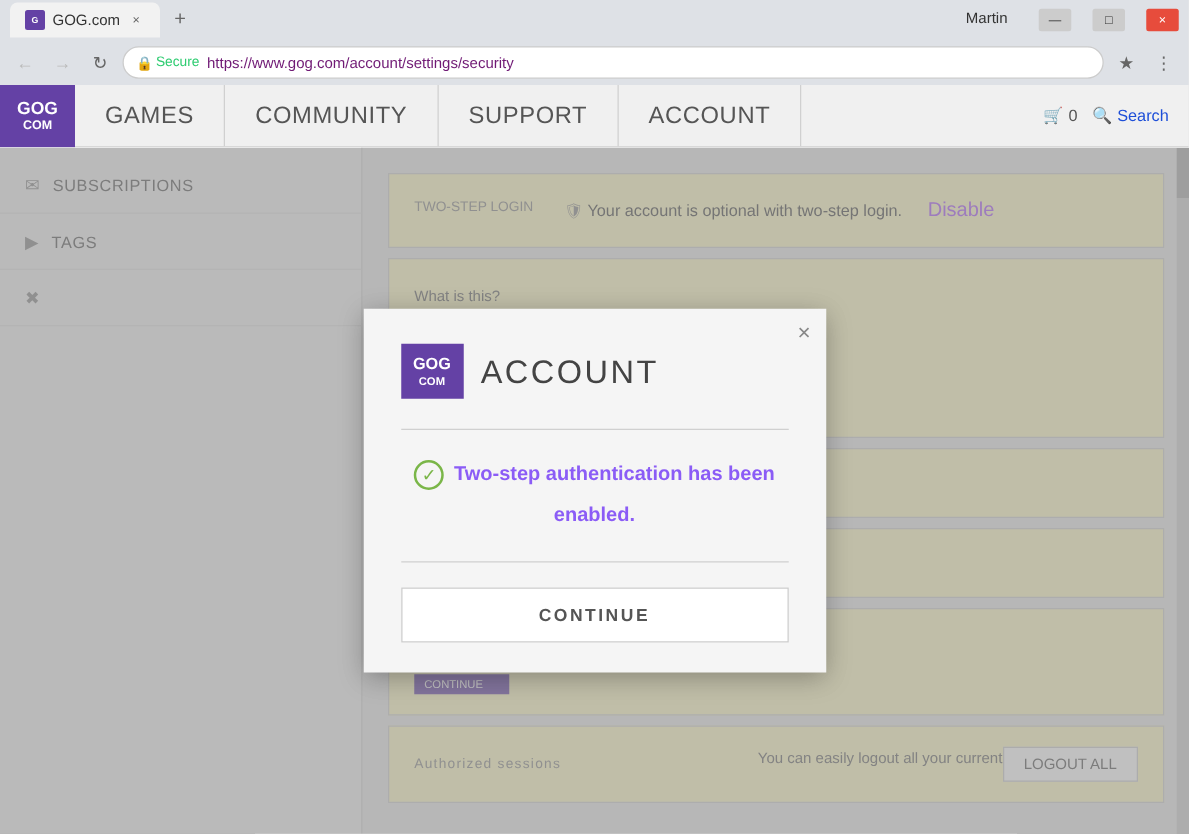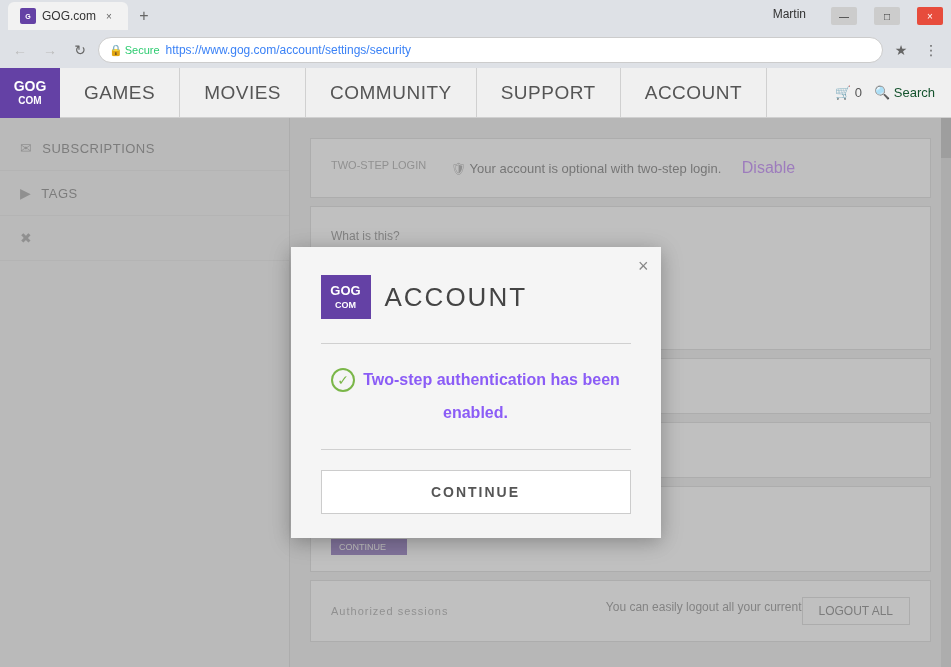--- a/index.html
+++ b/index.html
@@ -95,21 +95,21 @@
       color: #333;
       gap: 6px;
     }
     .secure-badge {
       color: #2ecc71;
       font-size: 11px;
       display: flex;
       align-items: center;
       gap: 2px;
     }
-    .url-text { color: #3b82f6; font-size: 12px; }
+    .url-text { color: #701a75; font-size: 12px; }
     .star-btn, .menu-btn {
       width: 24px; height: 24px;
       display: flex; align-items: center; justify-content: center;
       color: #666;
       font-size: 14px;
       cursor: pointer;
     }
 
     
     .gog-nav {
@@ -164,21 +164,21 @@
       gap: 4px;
       font-size: 13px;
       color: #555;
       cursor: pointer;
     }
     .search-btn {
       display: flex;
       align-items: center;
       gap: 4px;
       font-size: 13px;
-      color: #14532d;
+      color: #1d4ed8;
       cursor: pointer;
     }
 
     
     .main-content {
       display: flex;
       height: calc(667px - 32px - 36px - 50px);
       background: #e8e8e8;
       position: relative;
     }
@@ -206,21 +206,21 @@
     .sidebar-icon { font-size: 14px; color: #888; }
 
     
     .page-content {
       flex: 1;
       overflow-y: auto;
       padding: 20px;
       background: #e8e8e8;
     }
     .security-section {
-      background: #ffffff;
+      background: #fef9c3;
       border: 1px solid #d0d0d0;
       margin-bottom: 8px;
       padding: 16px 20px;
     }
     .section-row {
       display: flex;
       align-items: flex-start;
       padding: 4px 0;
     }
     .section-label {
@@ -440,21 +440,20 @@
 
 <div class="gog-nav">
   <div class="gog-logo">
     <div class="gog-logo-text">
       <div class="gog-logo-top">GOG</div>
       <div>COM</div>
     </div>
   </div>
   <div class="nav-items">
     <div class="nav-item">GAMES</div>
-    <div class="nav-item">MOVIES</div>
     <div class="nav-item">COMMUNITY</div>
     <div class="nav-item">SUPPORT</div>
     <div class="nav-item">ACCOUNT</div>
   </div>
   <div class="nav-right">
     <div class="cart-btn">🛒 0</div>
     <div class="search-btn">🔍 Search</div>
   </div>
 </div>
 

